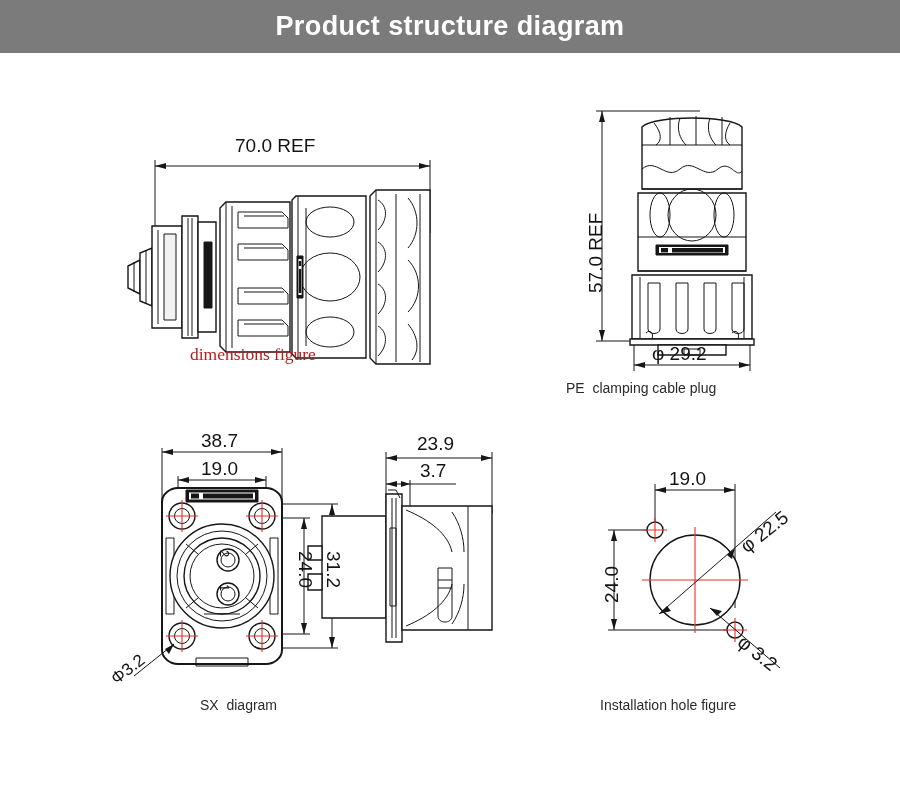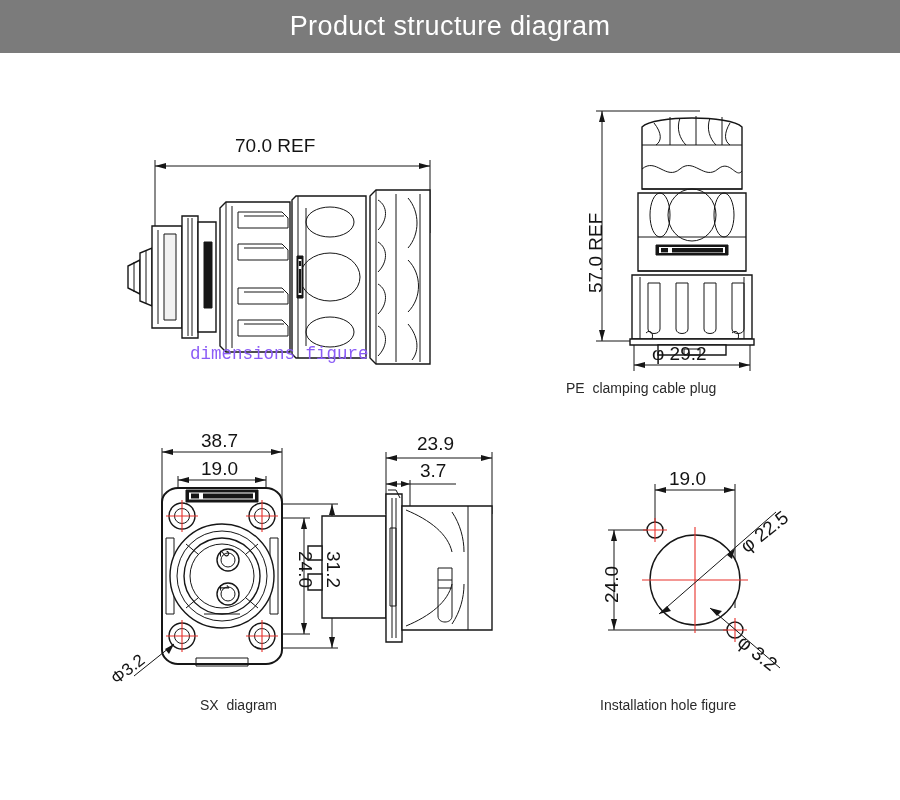--- a/index.html
+++ b/index.html
@@ -2,33 +2,33 @@
 <html><head>
 <meta charset="utf-8">
 <style>
   html,body{margin:0;padding:0;background:#ffffff;}
   body{width:900px;height:800px;position:relative;overflow:hidden;
        font-family:"Liberation Sans","DejaVu Sans",sans-serif;color:#1a1a1a;}
 
   
   #header{position:absolute;left:0;top:0;width:900px;height:53px;
           background:#7b7b7b;display:flex;align-items:center;justify-content:center;}
-  #header-title{color:#ffffff;font-size:27px;letter-spacing:.4px;font-weight:400;}
+  #header-title{color:#ffffff;font-size:27px;letter-spacing:.4px;font-weight:700;}
 
   
   .panel{position:absolute;margin-top:8px;}
   .svgwrap{position:absolute;left:0;top:0;}
   svg{display:block;overflow:visible;}
 
   
   .lbl{position:absolute;white-space:pre;line-height:1;}
   .dim{font-size:19px;color:#141414;}
   .dim-sm{font-size:17px;color:#141414;}
   .cap{font-size:14px;color:#2a2a2a;}
-  .cap-light{font-size:17.5px;color:#8b5cf6;font-family:Liberation Mono, monospace;text-align:right;}
+  .cap-light{font-size:17.5px;color:#b91c1c;font-family:Liberation Serif, serif;text-align:right;}
   .rot90ccw{transform:rotate(-90deg);transform-origin:0 0;}
   .rot90cw{transform:rotate(90deg);transform-origin:0 0;}
   .rotd{transform:rotate(-38deg);transform-origin:0 0;}
   .rotd2{transform:rotate(38deg);transform-origin:0 0;}
 
   .ln{stroke:#161616;fill:none;}
   .thin{stroke-width:1;}
   .med{stroke-width:1.4;}
   .thick{stroke-width:2;}
   .red{stroke:#e8302a;stroke-width:1.1;fill:none;}

